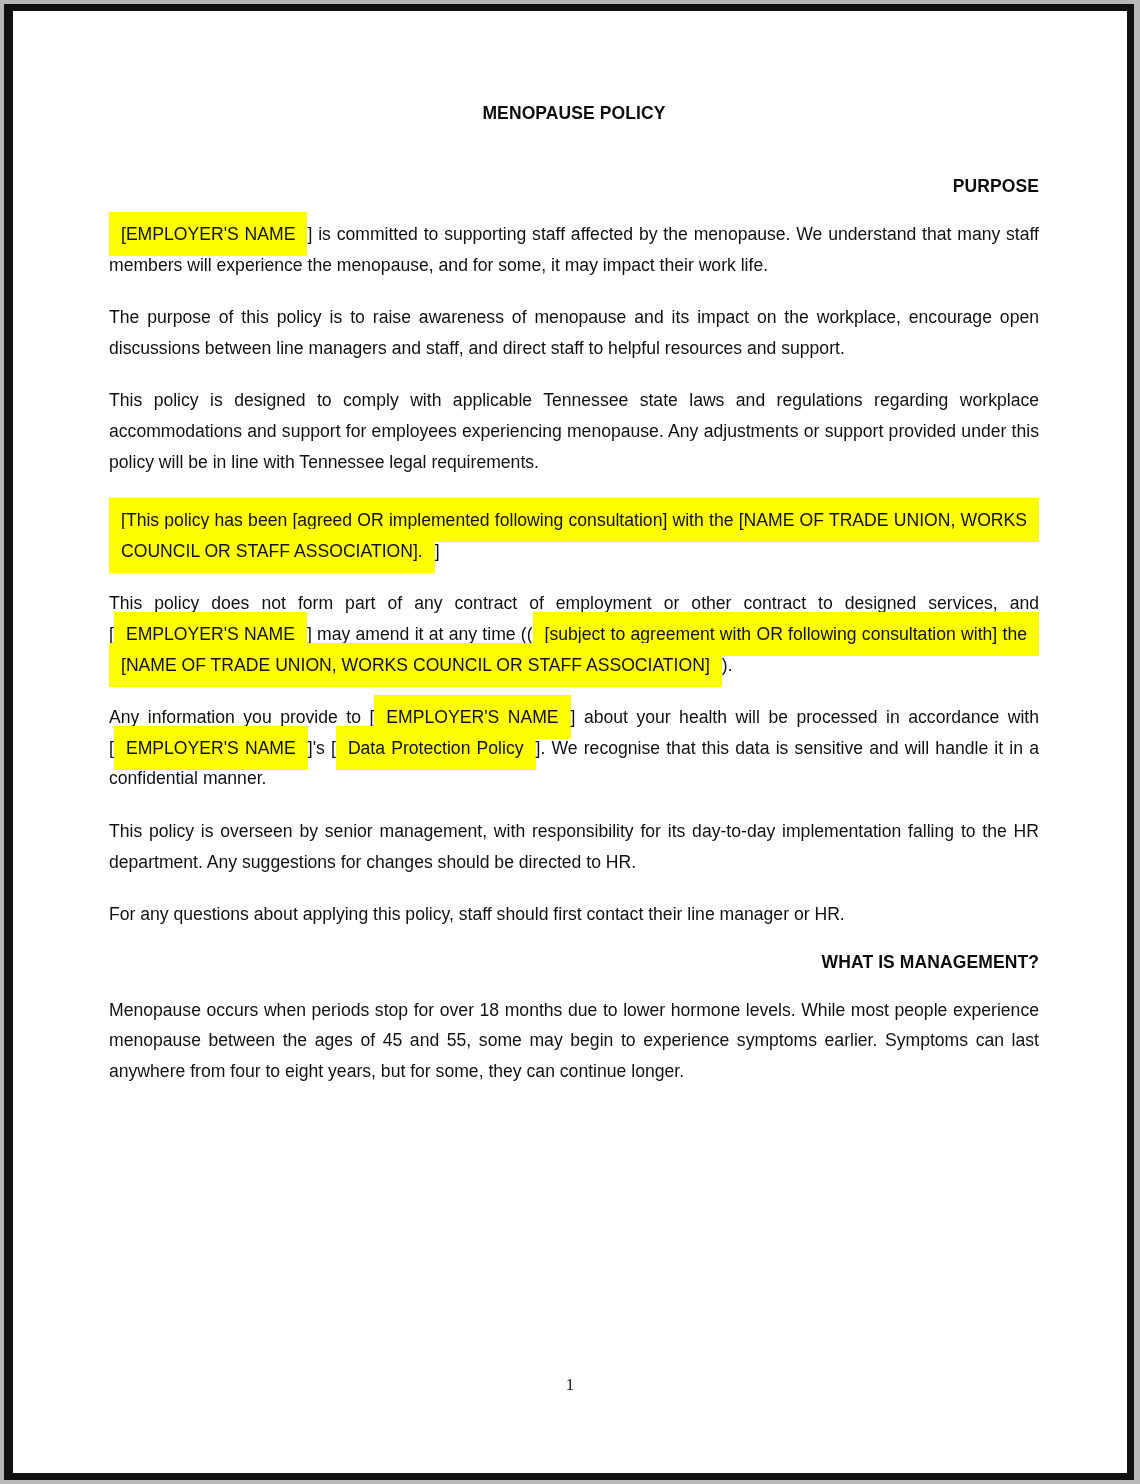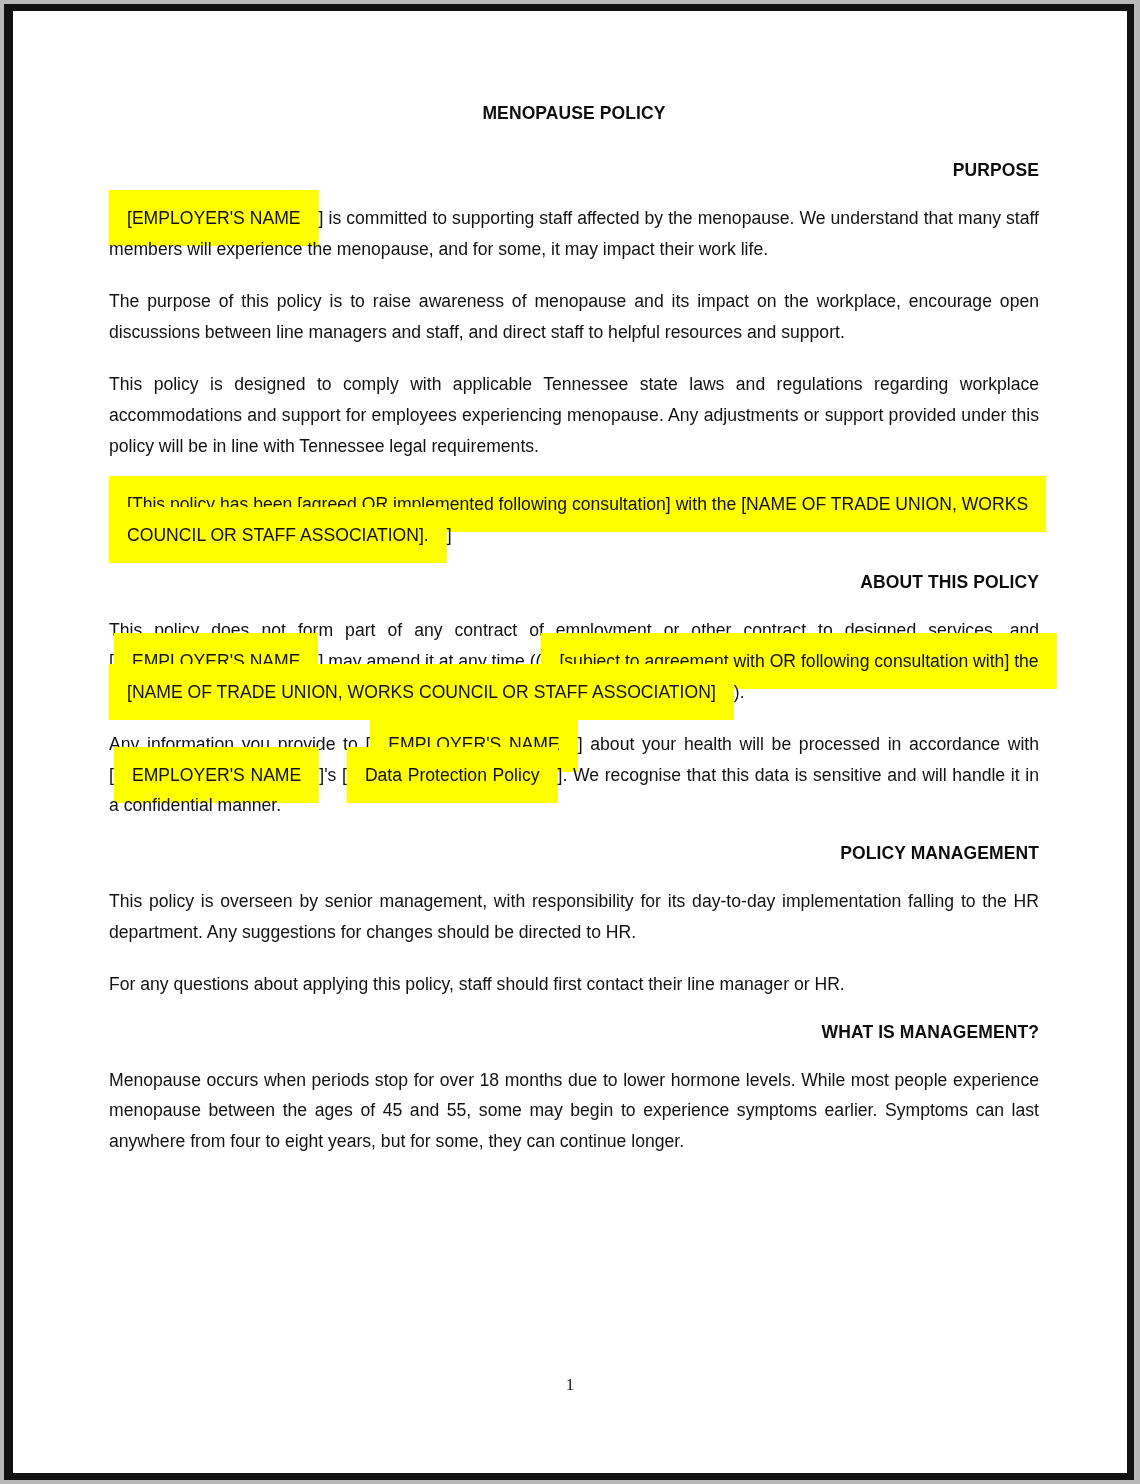--- a/index.html
+++ b/index.html
@@ -42,21 +42,21 @@
     position: relative;
     padding: 92px 88px 0 96px;
   }
 
   .doc-title {
     text-align: center;
     font-weight: bold;
     font-size: 17.5px;
     letter-spacing: 0.1px;
     color: #0d0d0d;
-    margin: 0 0 36px 0;
+    margin: 0 0 52px 0;
   }
 
   h2.section-heading {
     font-weight: bold;
     font-size: 17.5px;
     color: #0d0d0d;
     margin: 0 0 22px 0;
     letter-spacing: 0.1px;
     text-align: right;
   }
@@ -70,21 +70,21 @@
     hyphens: none;
   }
 
   p.body-para.last-of-section {
     margin-bottom: 28px;
   }
 
   mark.hl {
     background: #ffff00;
     color: #111111;
-    padding: 18px;
+    padding: 12px;
     box-decoration-break: clone;
     -webkit-box-decoration-break: clone;
   }
 
   .page-number {
     position: absolute;
     left: 0;
     right: 0;
     bottom: 78px;
     text-align: center;
@@ -110,28 +110,26 @@
         <h2 class="section-heading">PURPOSE</h2>
 
         <p class="body-para"><mark class="hl">[EMPLOYER'S NAME</mark><span>] is committed to supporting staff affected by the menopause. We understand that many staff members will experience the menopause, and for some, it may impact their work life.</span></p>
 
         <p class="body-para">The purpose of this policy is to raise awareness of menopause and its impact on the workplace, encourage open discussions between line managers and staff, and direct staff to helpful resources and support.</p>
 
         <p class="body-para last-of-section">This policy is designed to comply with applicable Tennessee state laws and regulations regarding workplace accommodations and support for employees experiencing menopause. Any adjustments or support provided under this policy will be in line with Tennessee legal requirements.</p>
 
         <p class="body-para"><mark class="hl">[This policy has been [agreed OR implemented following consultation] with the [NAME OF TRADE UNION, WORKS COUNCIL OR STAFF ASSOCIATION].</mark><span>]</span></p>
 
-        <h2 class="section-heading">ABOUT THIS POLICY</h2>
 
         <p class="body-para"><span>This policy does not form part of any contract of employment or other contract to designed services, and [</span><mark class="hl">EMPLOYER'S NAME</mark><span>] may amend it at any time ((</span><mark class="hl">[subject to agreement with OR following consultation with] the [NAME OF TRADE UNION, WORKS COUNCIL OR STAFF ASSOCIATION]</mark><span>).</span></p>
 
         <p class="body-para"><span>Any information you provide to [</span><mark class="hl">EMPLOYER'S NAME</mark><span>] about your health will be processed in accordance with [</span><mark class="hl">EMPLOYER'S NAME</mark><span>]'s [</span><mark class="hl">Data Protection Policy</mark><span>]. We recognise that this data is sensitive and will handle it in a confidential manner.</span></p>
 
 
-        <h2 class="section-heading">POLICY MANAGEMENT</h2>
 
         <p class="body-para">This policy is overseen by senior management, with responsibility for its day-to-day implementation falling to the HR department. Any suggestions for changes should be directed to HR.</p>
 
         <p class="body-para">For any questions about applying this policy, staff should first contact their line manager or HR.</p>
 
 
         <h2 class="section-heading">WHAT IS MANAGEMENT?</h2>
 
         <p class="body-para">Menopause occurs when periods stop for over 18 months due to lower hormone levels. While most people experience menopause between the ages of 45 and 55, some may begin to experience symptoms earlier. Symptoms can last anywhere from four to eight years, but for some, they can continue longer.</p>
 

